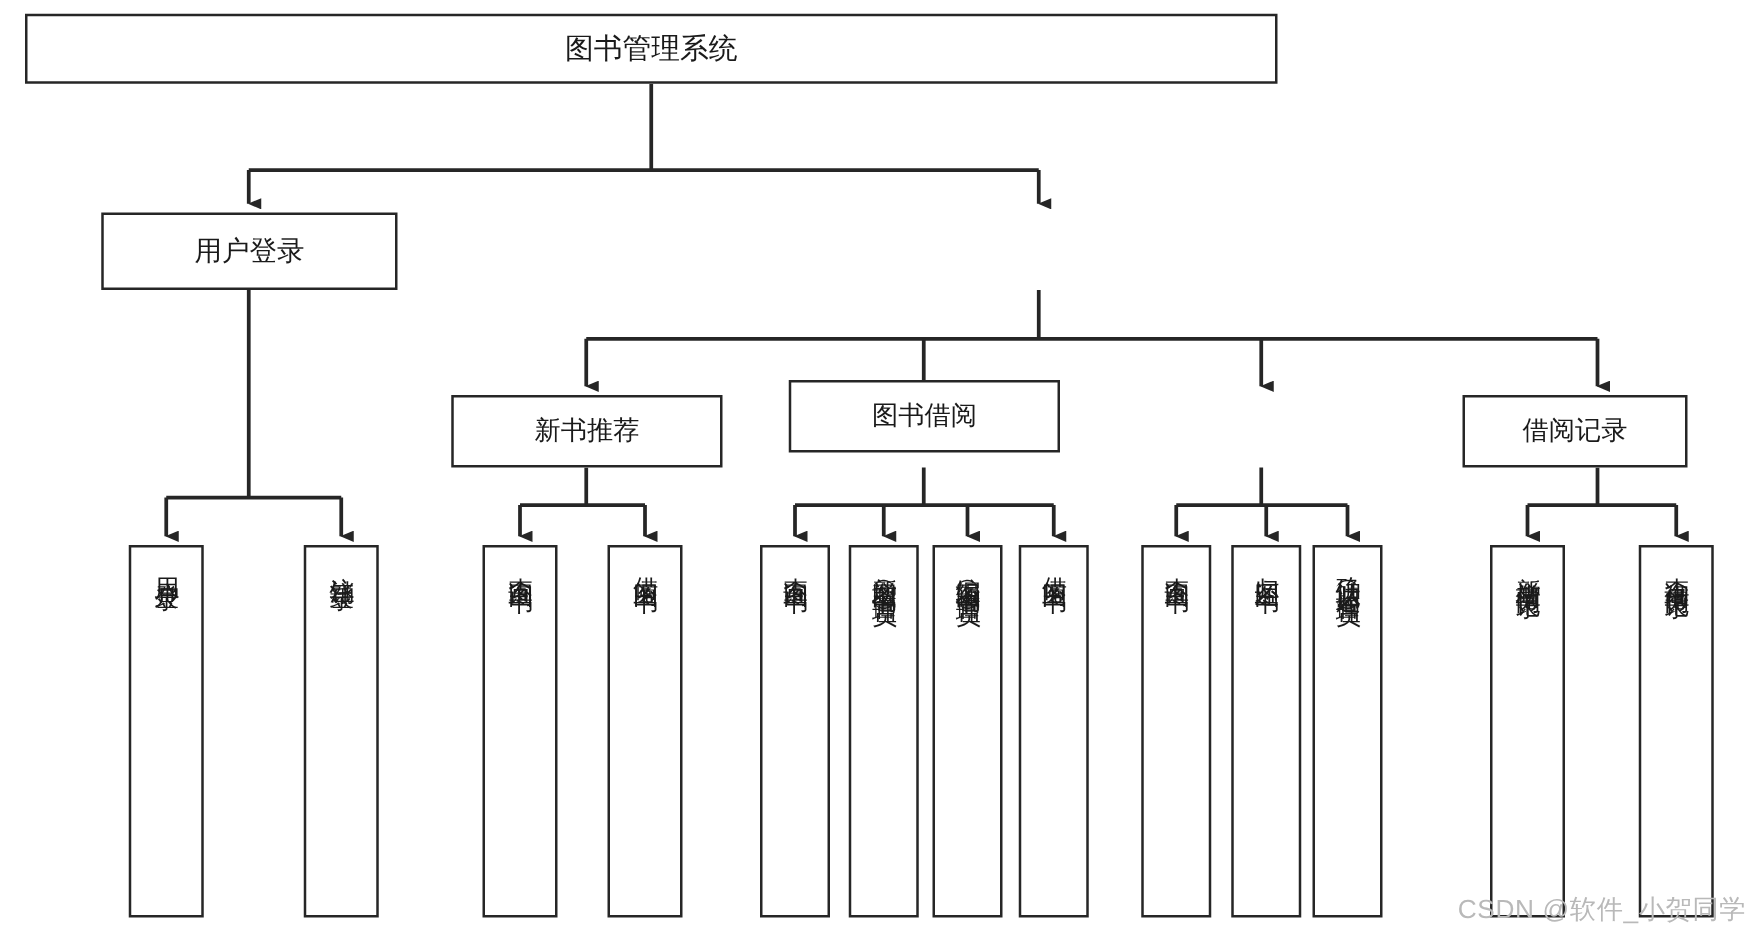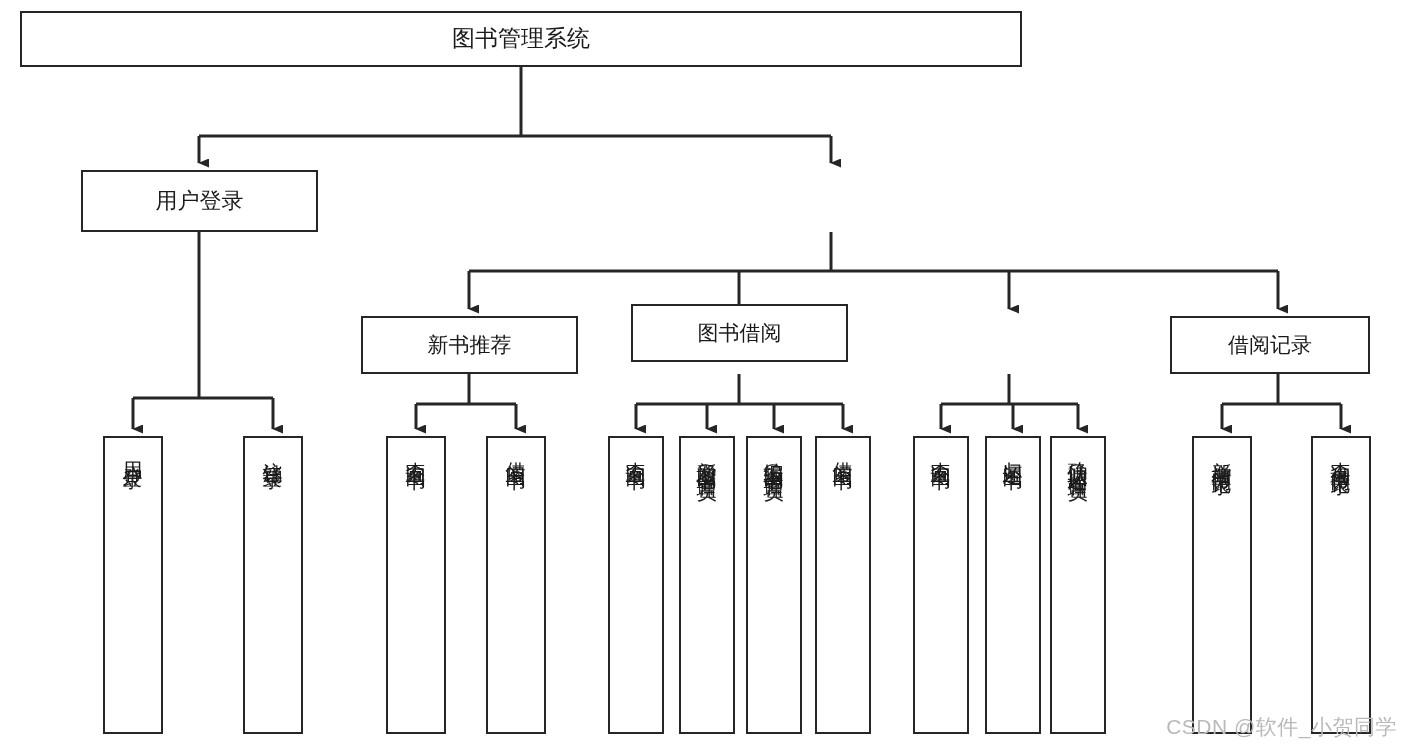--- a/index.html
+++ b/index.html
@@ -139,21 +139,21 @@
   <div class="node level2" style="left:81px; top:170px; width:237px; height:62px;">
     <span class="node-label">用户登录</span>
   </div>
 
   <div class="node level3" style="left:361px; top:316px; width:217px; height:58px;">
     <span class="node-label">新书推荐</span>
   </div>
   <div class="node level3" style="left:631px; top:304px; width:217px; height:58px;">
     <span class="node-label">图书借阅</span>
   </div>
-  <div class="node level3" style="left:1170px; top:316px; width:200px; height:58px;">
+  <div class="node level3" style="left:1170px; top:316px; width:180px; height:58px;">
     <span class="node-label">借阅记录</span>
   </div>
 
   <div class="node leaf" style="left:103px; top:436px; width:60px; height:298px;">
     <span class="node-label">用户登录</span>
   </div>
   <div class="node leaf" style="left:243px; top:436px; width:60px; height:298px;">
     <span class="node-label">注销登录</span>
   </div>
 

